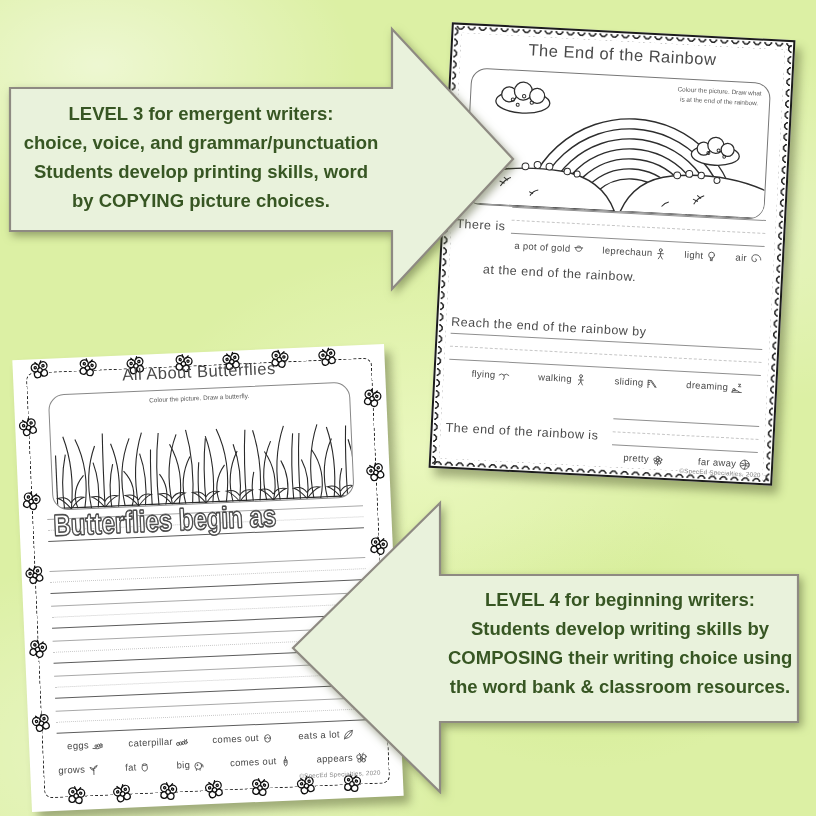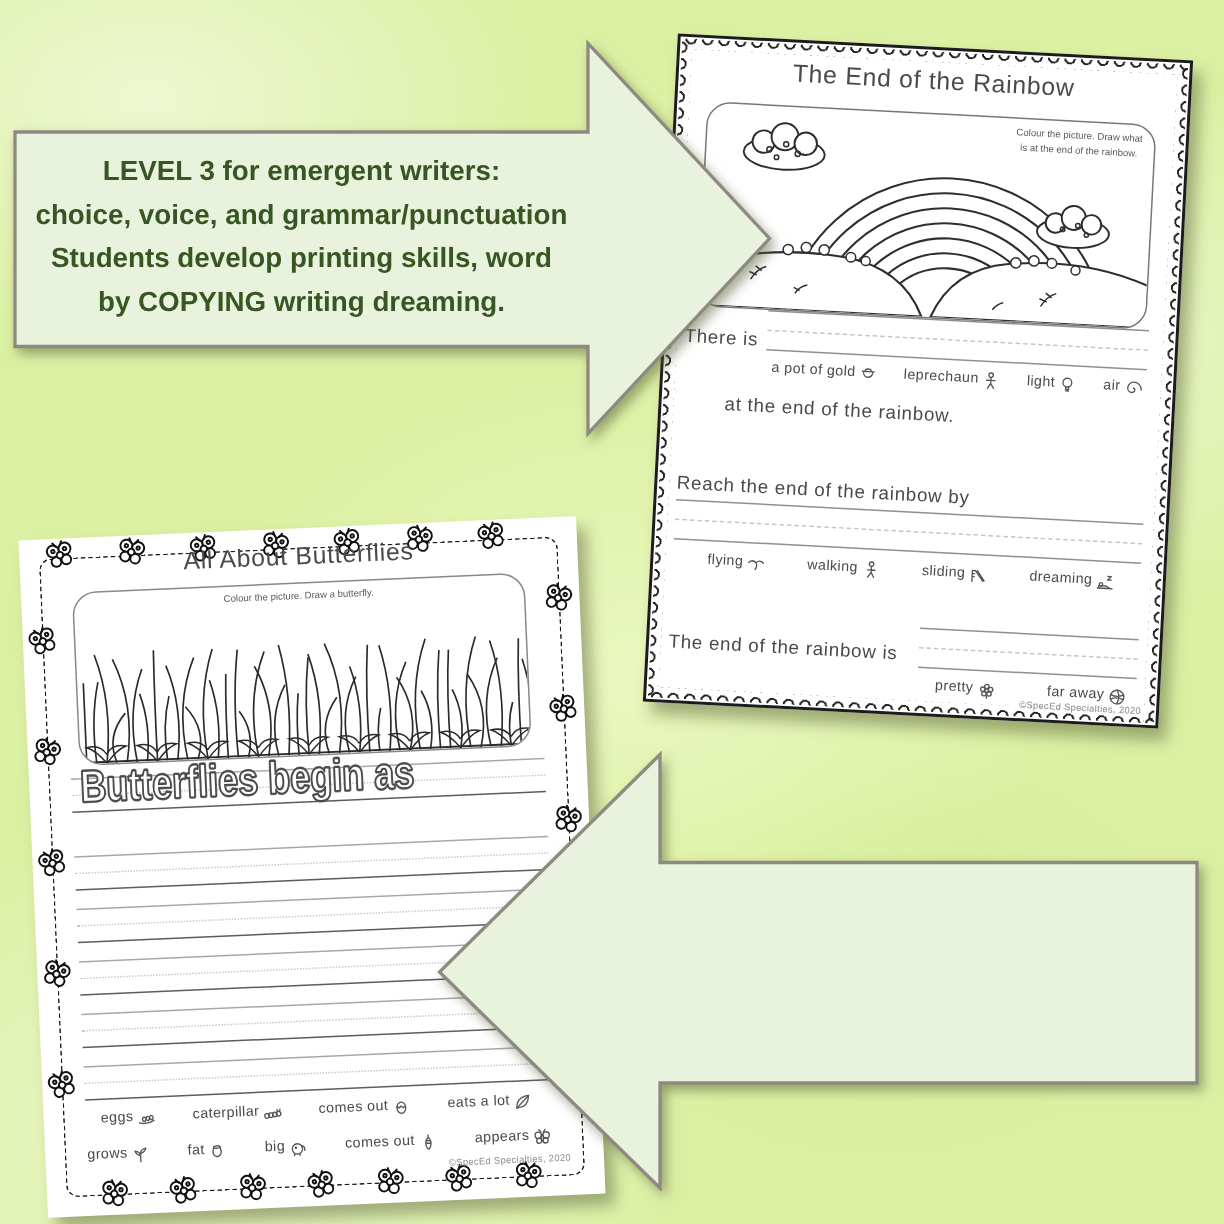--- a/index.html
+++ b/index.html
@@ -667,23 +667,29 @@
   </div>
 
   <div class="callout co3">
     <svg class="arrow-svg" width="508" height="266" viewBox="0 0 508 266">
       <polygon points="2,62 384,62 384,3 505,133 384,263 384,205 2,205" fill="#e9f2dc" stroke="#8e8a82" stroke-width="2.2"></polygon>
     </svg>
     <div class="co-text">
       <div>LEVEL 3 for emergent writers:</div>
       <div>choice, voice, and grammar/punctuation</div>
       <div>Students develop printing skills, word</div>
-      <div>by COPYING writing dreaming.</div>
+      <div>by COPYING picture choices.</div>
     </div>
   </div>
 
   <div class="callout co4">
     <svg class="arrow-svg" width="510" height="296" viewBox="0 0 510 296">
       <polygon points="150,5 3,150 150,294 150,224 508,224 508,77 150,77" fill="#e9f2dc" stroke="#8e8a82" stroke-width="2.2"></polygon>
     </svg>
+    <div class="co-text">
+      <div>LEVEL 4 for beginning writers:</div>
+      <div>Students develop writing skills by</div>
+      <div>COMPOSING their writing choice using</div>
+      <div>the word bank &amp; classroom resources.</div>
+    </div>
   </div>
 
 </div>
 
 </body></html>

